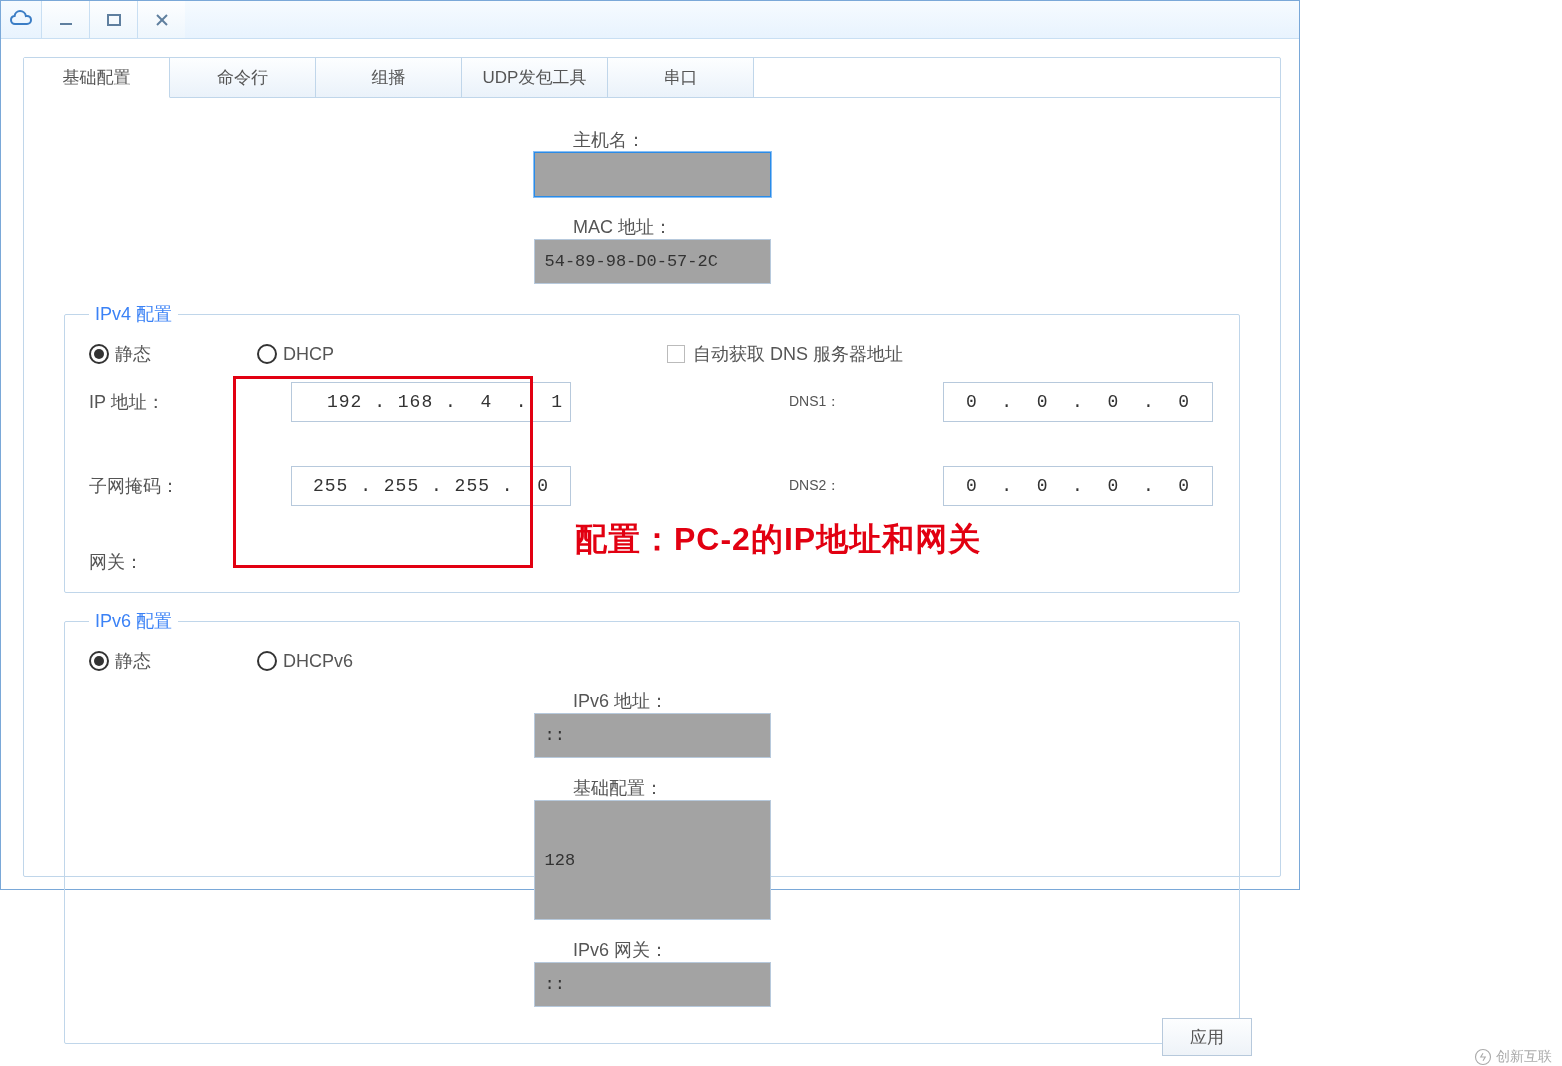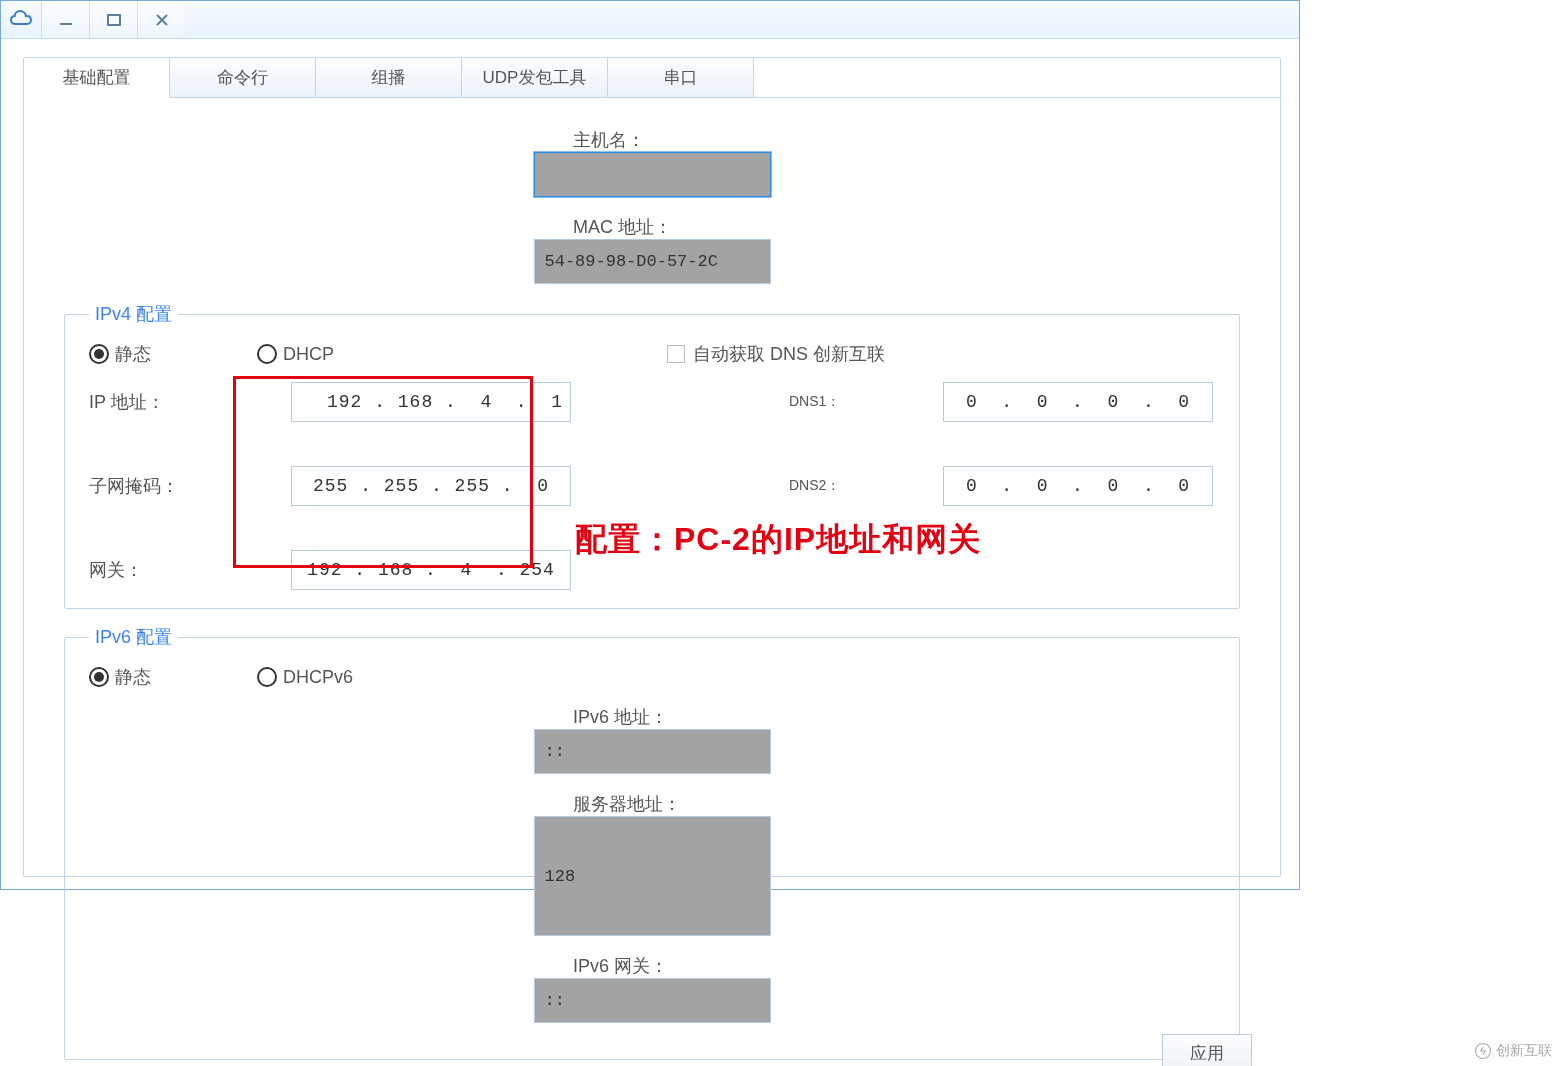--- a/index.html
+++ b/index.html
@@ -202,21 +202,21 @@
     font-size: 17px;
     color: #555;
     display: flex;
     align-items: center;
     justify-content: center;
     cursor: default;
   }
 
   .watermark {
     position: absolute;
-    right: 10px; bottom: 6px;
+    right: 10px; bottom: 0;
     color: #aaa;
     font-size: 14px;
     display: flex;
     align-items: center;
     gap: 4px;
   }
 
   .spacer { width: 110px; }
 </style>
 </head>
@@ -277,39 +277,38 @@
           <div class="radio-option">
             <span class="radio selected"></span>
             <span>静态</span>
           </div>
           <div class="radio-option wide" style="width:400px;">
             <span class="radio"></span>
             <span>DHCP</span>
           </div>
           <div class="radio-option wide">
             <span class="checkmark"></span>
-            <span>自动获取 DNS 创新互联</span>
+            <span>自动获取 DNS 服务器地址</span>
           </div>
         </div>
 
         <div class="ipv4-grid">
           <div class="ipv4-left-label">IP 地址：</div>
           <div class="ip-box" style="width:280px;padding-left:28px;">192 . 168 .  4  .  1</div>
           <div class="spacer"></div>
           <div class="dns-label">DNS1：</div>
           <div class="ip-box" style="width:270px;">0  .  0  .  0  .  0</div>
 
           <div class="ipv4-left-label">子网掩码：</div>
           <div class="ip-box" style="width:280px;">255 . 255 . 255 .  0</div>
           <div class="spacer"></div>
           <div class="dns-label">DNS2：</div>
           <div class="ip-box" style="width:270px;">0  .  0  .  0  .  0</div>
 
           <div class="ipv4-left-label">网关：</div>
-          <div class="ip-box" style="width:280px;">192 . 168 .  4  . 254</div>
           <div></div>
             <div></div>
             <div></div>
         </div>
 
         <div class="highlight-box" style="left:168px; top:50px; width:300px; height:192px;"></div>
         <div class="annotation" style="left:510px; top:192px;">配置：PC-2的IP地址和网关</div>
       </fieldset>
 
       <fieldset>
@@ -324,21 +323,21 @@
             <span class="radio"></span>
             <span>DHCPv6</span>
           </div>
         </div>
 
         <div class="row">
           <div class="lbl">IPv6 地址：</div>
           <input class="txt-input" value="::" style="">
         </div>
         <div class="row">
-          <div class="lbl">服务器地址：</div>
+          <div class="lbl">基础配置：</div>
           <input class="txt-input short" value="128" style="">
         </div>
         <div class="row">
           <div class="lbl">IPv6 网关：</div>
           <input class="txt-input" value="::" style="">
         </div>
       </fieldset>
 
       <div class="apply-btn">应用</div>
     </div>

